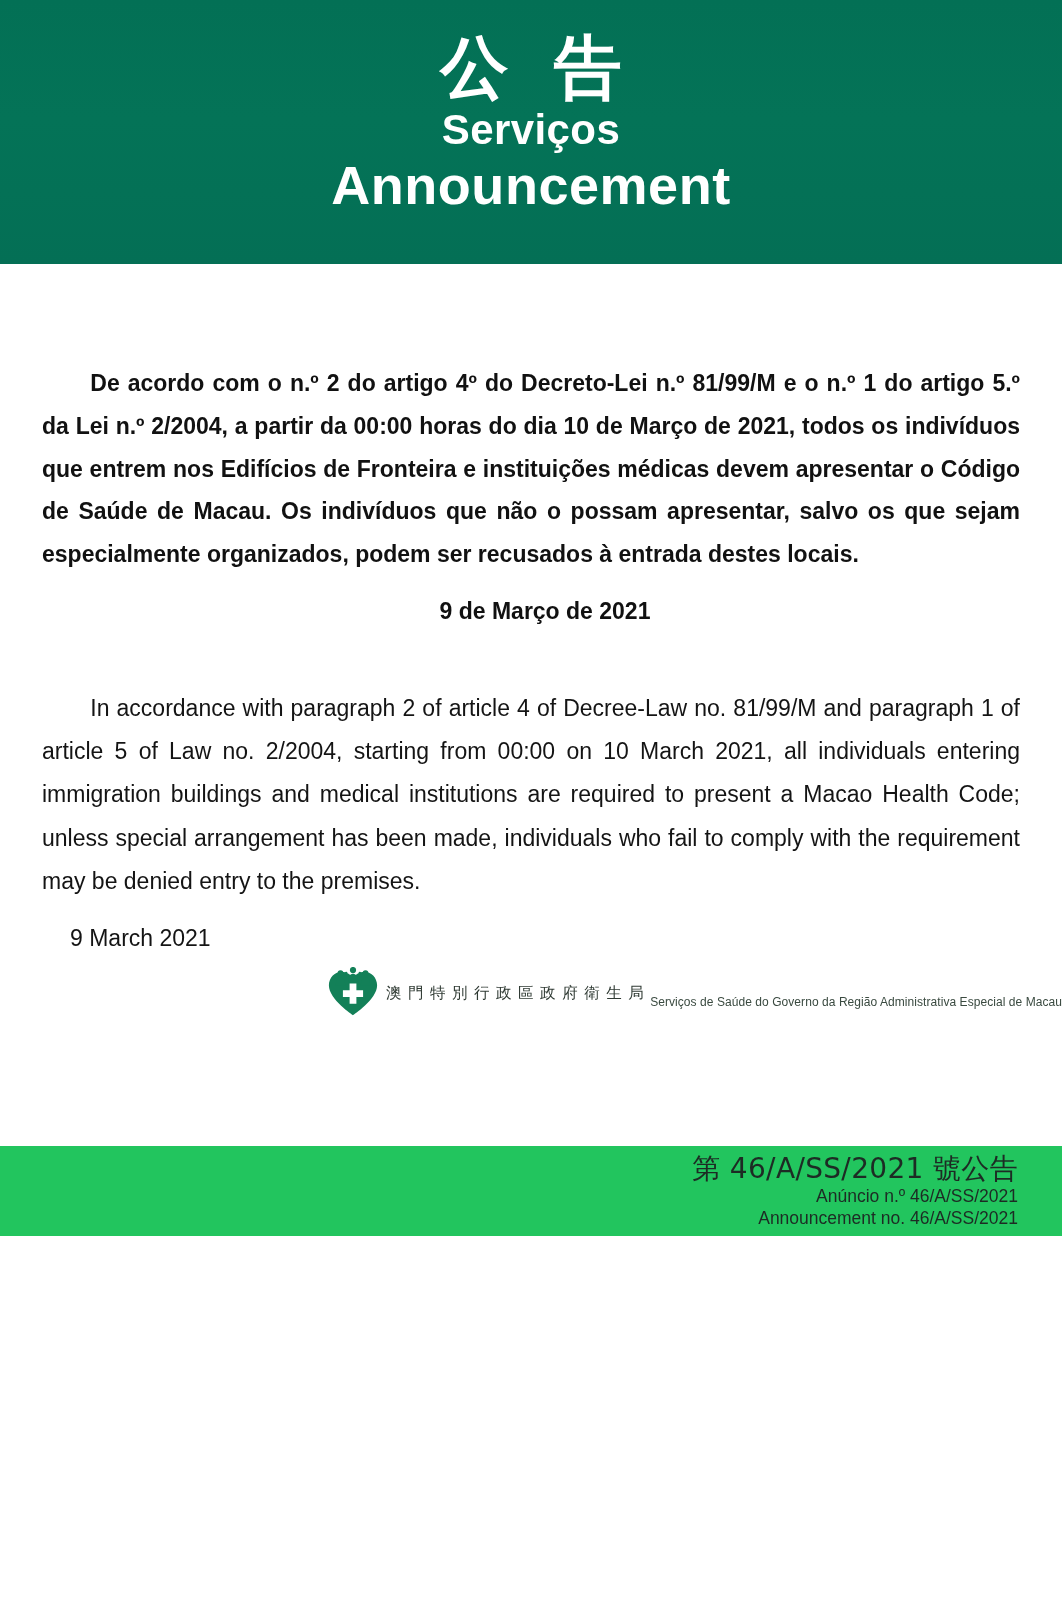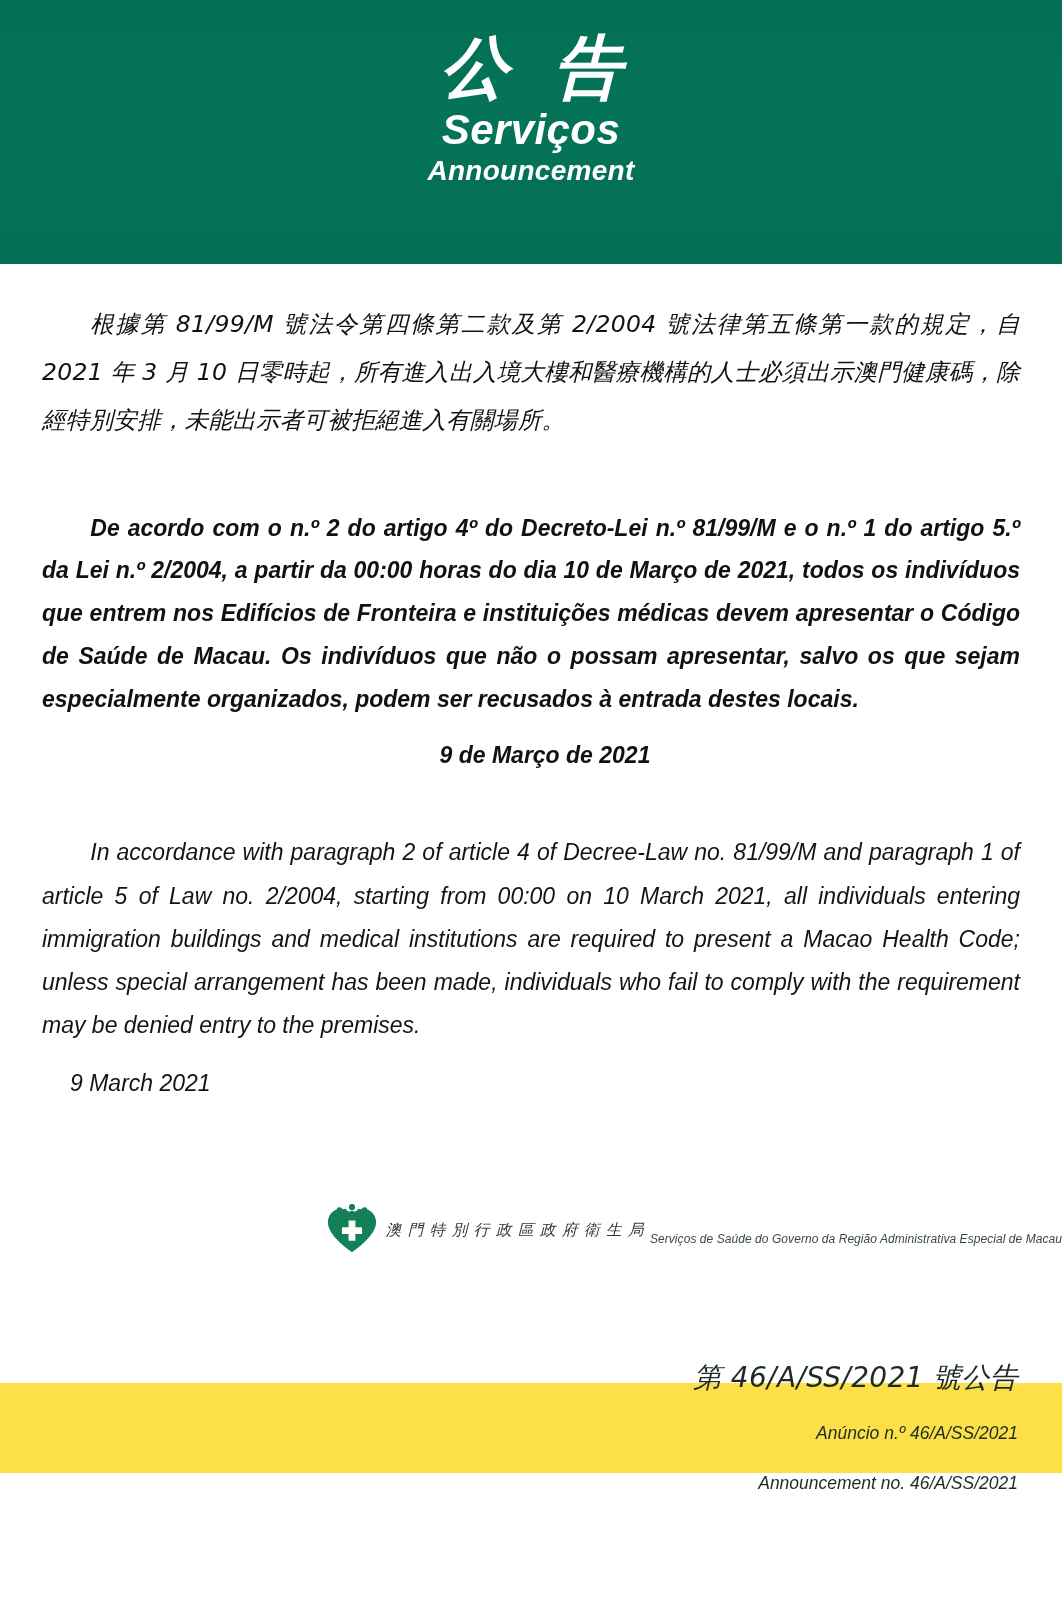--- a/index.html
+++ b/index.html
@@ -13,26 +13,25 @@
   body {
     background: #ffffff;
     font-family: "Liberation Sans", "DejaVu Sans", sans-serif;
     color: #121212;
     position: relative;
     overflow: hidden;
   }
 
   .page {
     width: 1062px;
-    height: 1473px;
+    height: 1236px;
     position: relative;
     display: flex;
     flex-direction: column;
     background: #ffffff;
-    font-style: italic;
   }
 
   
   .banner {
     width: 100%;
     height: 264px;
     background: #04725a;
     background-image: linear-gradient(180deg, #037055 0%, #047357 45%, #046f55 100%);
     display: flex;
     flex-direction: column;
@@ -58,21 +57,21 @@
     color: #ffffff;
     font-size: 42px;
     line-height: 1.12;
     font-weight: 700;
     letter-spacing: 0.01em;
     font-family: "Liberation Sans", sans-serif;
   }
 
   .banner-en {
     color: #ffffff;
-    font-size: 28px;
+    font-size: 54px;
     line-height: 1.12;
     font-weight: 700;
     letter-spacing: 0.01em;
     font-family: "Liberation Sans", sans-serif;
     margin-top: 2px;
   }
 
   
   .content {
     flex: 1 1 auto;
@@ -183,29 +182,28 @@
     color: #3a4a40;
     letter-spacing: 0.005em;
     line-height: 1.3;
     margin-top: 19px;
   }
 
   
   .footer {
     width: 100%;
     height: 90px;
-    background: #fde047;
+    background: #22c55e;
     flex: none;
     display: flex;
     flex-direction: column;
     align-items: flex-end;
     justify-content: center;
     padding: 0 44px 0 0;
     text-align: right;
-    gap: 28px;
   }
 
   .footer-cn {
     font-family: "DejaVu Sans", "Liberation Sans", sans-serif;
     font-size: 28px;
     line-height: 1.14;
     color: #1d2b24;
     font-weight: 400;
     letter-spacing: 0.012em;
   }
@@ -232,21 +230,20 @@
 <div class="page">
 
   <header class="banner">
     <div class="banner-cn">公 告</div>
     <div class="banner-pt">Serviços</div>
     <div class="banner-en">Announcement</div>
   </header>
 
   <main class="content">
 
-    <p class="cn-body para">根據第 81/99/M 號法令第四條第二款及第 2/2004 號法律第五條第一款的規定，自 2021 年 3 月 10 日零時起，所有進入出入境大樓和醫療機構的人士必須出示澳門健康碼，除經特別安排，未能出示者可被拒絕進入有關場所。</p>
 
     <p class="pt-body para">De acordo com o n.º 2 do artigo 4º do Decreto-Lei n.º 81/99/M e o n.º 1 do artigo 5.º da Lei n.º 2/2004, a partir da 00:00 horas do dia 10 de Março de 2021, todos os indivíduos que entrem nos Edifícios de Fronteira e instituições médicas devem apresentar o Código de Saúde de Macau. Os indivíduos que não o possam apresentar, salvo os que sejam especialmente organizados, podem ser recusados à entrada destes locais.</p>
     <p class="pt-date">9 de Março de 2021</p>
 
     <p class="en-body para">In accordance with paragraph 2 of article 4 of Decree-Law no. 81/99/M and paragraph 1 of article 5 of Law no. 2/2004, starting from 00:00 on 10 March 2021, all individuals entering immigration buildings and medical institutions are required to present a Macao Health Code; unless special arrangement has been made, individuals who fail to comply with the requirement may be denied entry to the premises.</p>
     <p class="en-date">9 March 2021</p>
 
     <div class="seal">
       <span class="seal-mark">
         <svg viewBox="0 0 60 56" width="54" height="50" aria-hidden="true">

